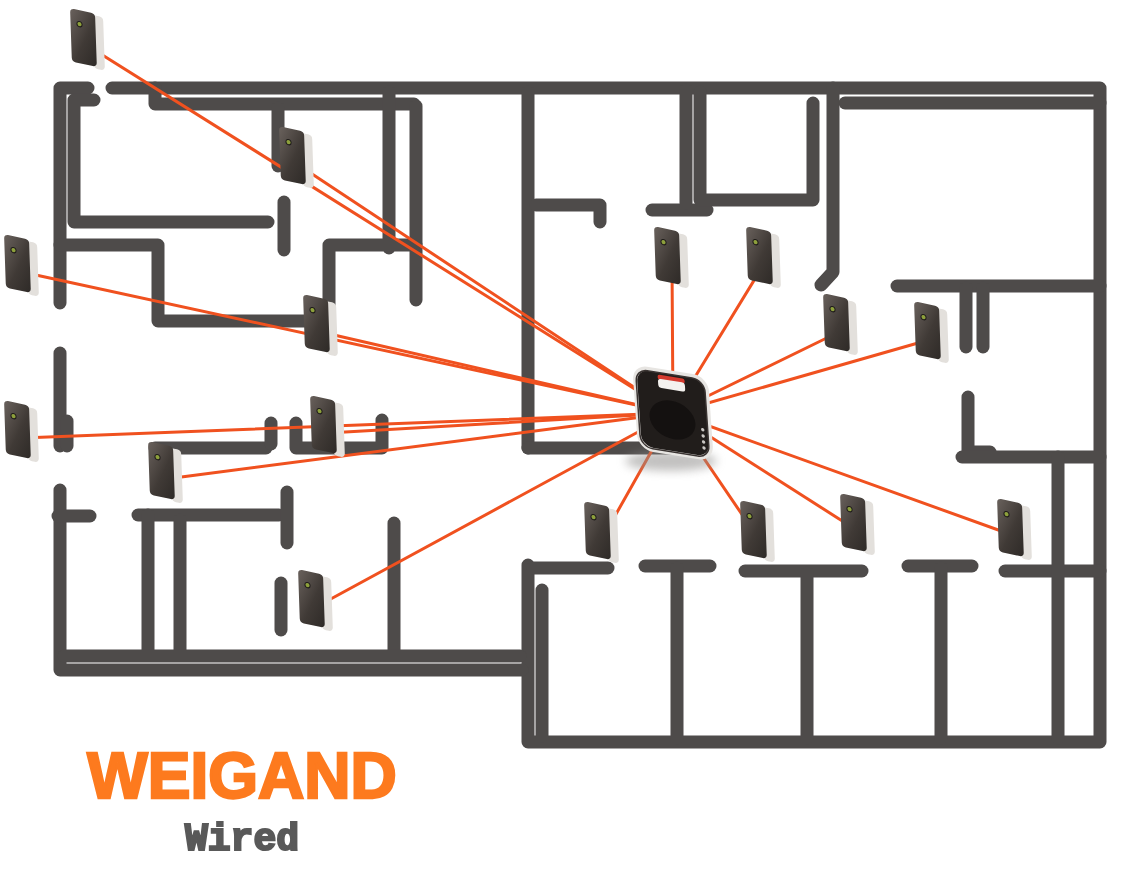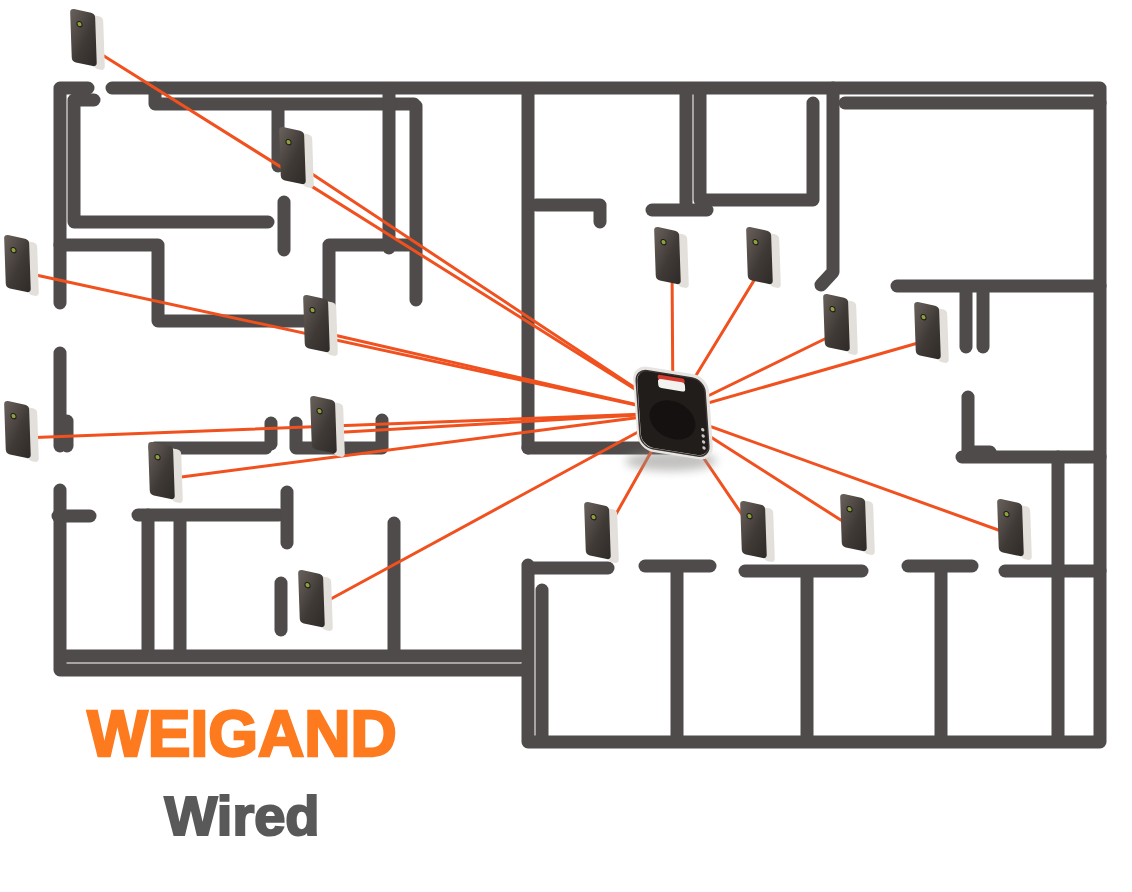--- a/index.html
+++ b/index.html
@@ -6,35 +6,36 @@
   #stage{
     position:relative;
     width:1132px;height:892px;
     background:#ffffff;
     overflow:hidden;
     font-family:"Liberation Sans", sans-serif;
   }
   #plan-svg{position:absolute;left:0;top:0;}
   #caption{
     position:absolute;
-    left:60px;top:699px;width:364px;
+    left:60px;top:741px;width:364px;
     text-align:center;
     line-height:1.1;
     user-select:none;
   }
   .caption-primary{
     font-size:64px;
     font-weight:bold;
     letter-spacing:0px;
     -webkit-text-stroke:2.5px currentColor;
   }
   .caption-secondary{
-    font-size:56px;
+    font-size:38px;
     font-weight:bold;
-    margin-top:16px;
+    margin-top:8px;
+    font-family:Liberation Mono, monospace;
     -webkit-text-stroke:2.2px currentColor;
   }
 </style>
 </head>
 <body>
 
 <div id="stage">
   <svg id="plan-svg" xmlns="http://www.w3.org/2000/svg" width="1132" height="892" viewBox="0 0 1132 892">
       <defs>
         <linearGradient id="readerGrad" x1="0" y1="0" x2="1" y2="1">

